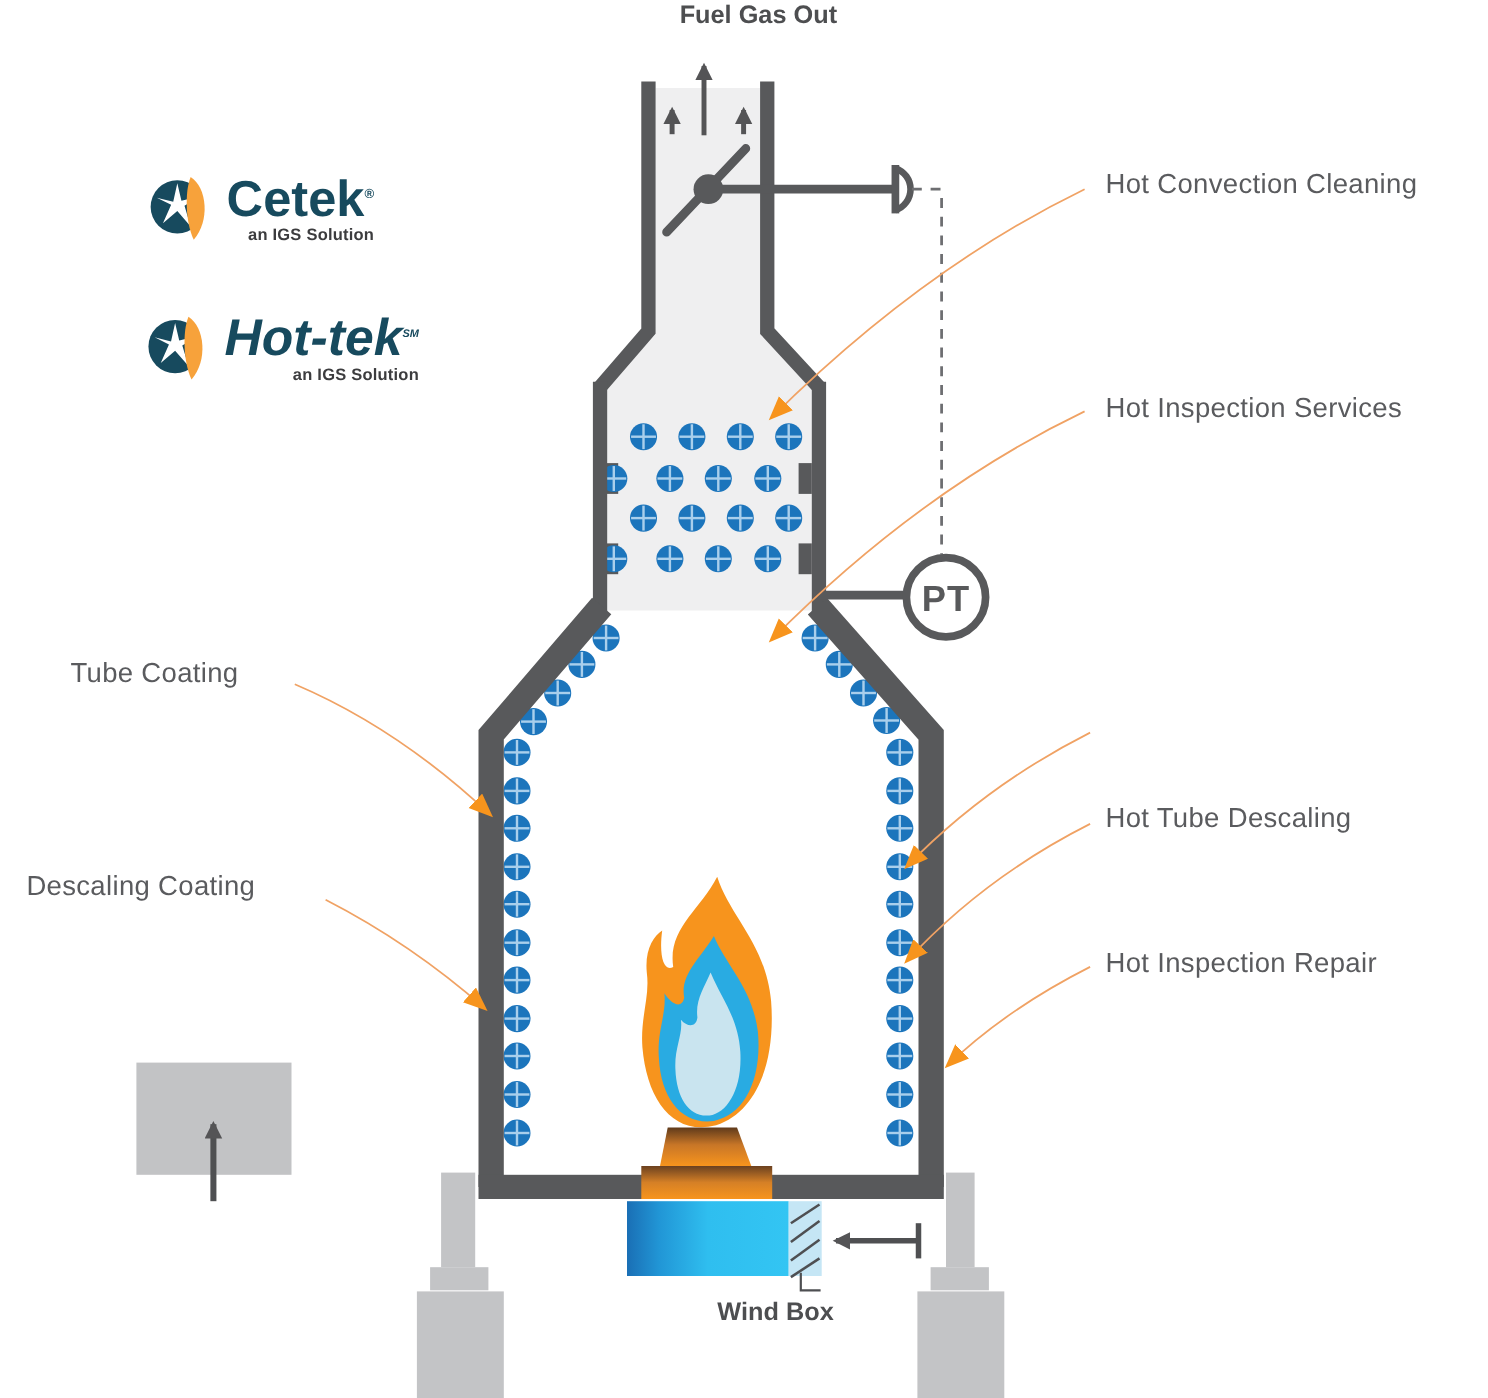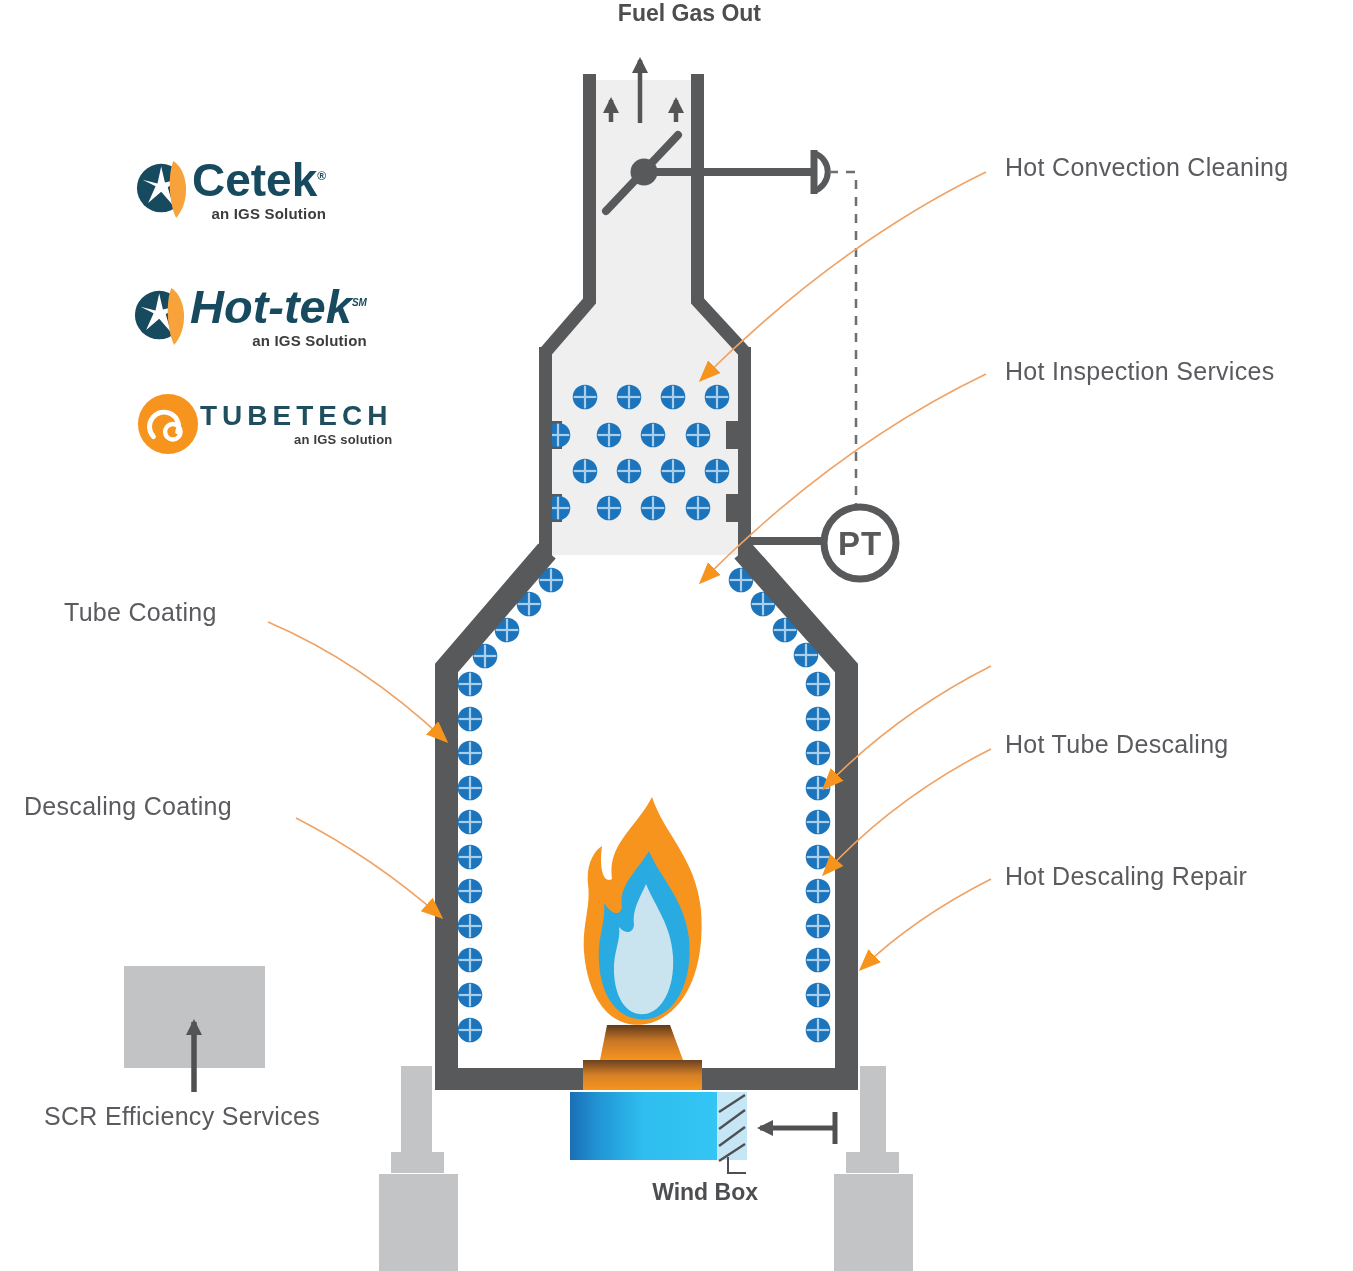--- a/index.html
+++ b/index.html
@@ -3,21 +3,21 @@
 <meta charset="utf-8">
 <style>
   html,body{margin:0;padding:0;background:#ffffff;}
   .stage{position:relative;width:1353px;height:1271px;background:#ffffff;overflow:hidden;
          font-family:"Liberation Sans", sans-serif;}
   .stage svg.diagram{position:absolute;left:0;top:0;}
   .lbl{position:absolute;font-size:25px;line-height:1.2;font-weight:400;color:#5A5B5E;
        letter-spacing:.3px;white-space:nowrap;}
   .lbl-bold{position:absolute;font-size:23px;line-height:1.15;font-weight:700;color:#4D4E50;
        white-space:nowrap;text-align:right;}
-  .logo{position:absolute;display:flex;align-items:center;gap:0;}
+  .logo{position:absolute;display:flex;align-items:center;gap:14px;}
   .logo .txt{display:flex;flex-direction:column;align-items:flex-end;}
   .logo .wordmark{font-weight:800;color:#174A5E;letter-spacing:0;line-height:1;}
   .logo .wordmark sup{font-size:12px;font-weight:700;vertical-align:super;}
   .logo .tagline{font-size:15px;font-weight:700;color:#3C3C3E;margin-top:2px;letter-spacing:.2px;}
   .logo-cetek .wordmark{font-size:46px;}
   .logo-hottek .wordmark{font-size:47px;font-style:italic;}
   .logo-tubetech .wordmark{font-size:28px;letter-spacing:5px;color:#1F4E5F;font-weight:800;}
   .logo-tubetech .tagline{font-size:13px;}
   .pt-text{font:800 33px "Liberation Sans", sans-serif;letter-spacing:1px;}
 </style>
@@ -236,36 +236,24 @@
       <circle cx="27" cy="34" r="26" fill="#174A5E"></circle>
       <path d="M27 11 L31 28 L48 24 L34 33 L40 53 L27 38 L13 50 L21 32 L7 25 L23 29 Z" fill="#ffffff"></path>
       <path d="M40 5 C56 15 59 48 43 66 C35 50 34 19 40 5 Z" fill="#F7A23B"></path>
     </svg>
     <div class="txt">
       <div class="wordmark"><span>Hot-tek</span><sup style="font-size:10px;">SM</sup></div>
       <div class="tagline">an IGS Solution</div>
     </div>
   </div>
 
-  <div class="logo logo-tubetech" style="left:136px;top:392px;">
-    <svg width="64" height="64" viewBox="0 0 66 66">
-      <circle cx="33" cy="33" r="31" fill="#F7941D"></circle>
-      <path d="M18 46 A15 15 0 1 1 43 41" stroke="#ffffff" stroke-width="5" fill="none" stroke-linecap="round"></path>
-      <circle cx="38" cy="41" r="8" fill="none" stroke="#ffffff" stroke-width="4.5"></circle>
-    </svg>
-    <div class="txt">
-      <div class="wordmark">TUBETECH</div>
-      <div class="tagline">an IGS solution</div>
-    </div>
-  </div>
 
   <div class="lbl-bold" style="left:521px;top:0px;width:240px;">Fuel Gas Out</div>
   <div class="lbl-bold" style="left:558px;top:1179px;width:200px;">Wind Box</div>
 
   <div class="lbl" style="left:1005px;top:152px;">Hot Convection Cleaning</div>
   <div class="lbl" style="left:1005px;top:356px;">Hot Inspection Services</div>
   <div class="lbl" style="left:1005px;top:729px;">Hot Tube Descaling</div>
-  <div class="lbl" style="left:1005px;top:861px;">Hot Descaling Repair</div>
+  <div class="lbl" style="left:1005px;top:861px;">Hot Inspection Repair</div>
   <div class="lbl" style="left:64px;top:597px;">Tube Coating</div>
   <div class="lbl" style="left:24px;top:791px;">Descaling Coating</div>
-  <div class="lbl" style="left:44px;top:1101px;">SCR Efficiency Services</div>
 
 </div>
 
 </body></html>

